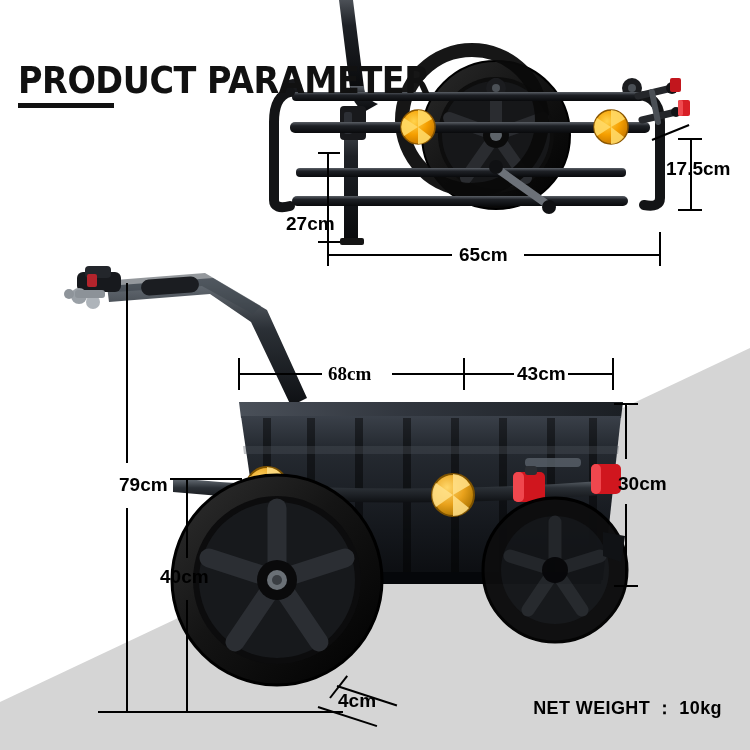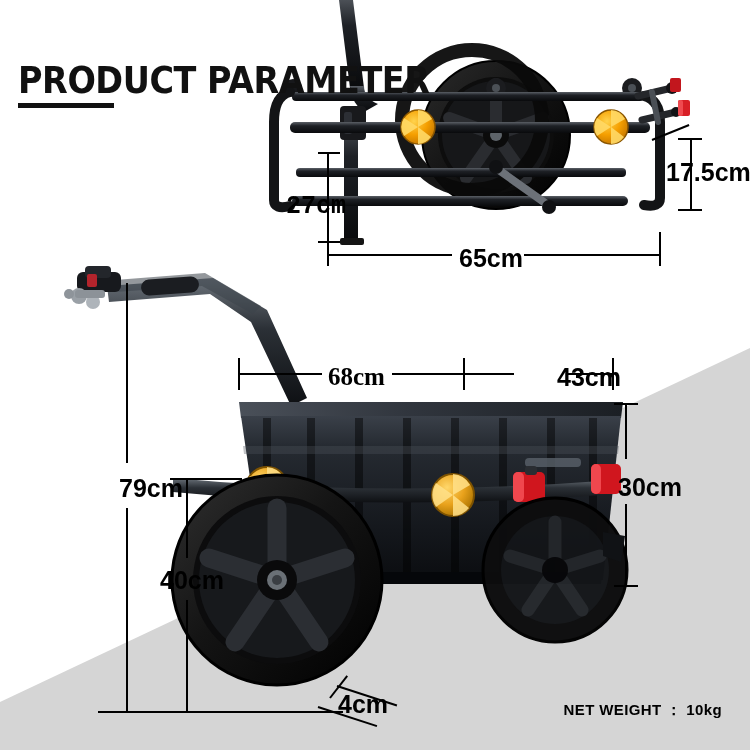--- a/index.html
+++ b/index.html
@@ -52,32 +52,32 @@
   .dim-line-v {
     position: absolute;
     width: 2px;
     background: #000;
     z-index: 25;
   }
   .dim-label {
     position: absolute;
     font-family: "Liberation Sans", sans-serif;
     font-weight: bold;
-    font-size: 25px;
+    font-size: 19px;
     color: #000;
     background: transparent;
     white-space: nowrap;
     z-index: 26;
   }
   .netweight {
     position: absolute;
     right: 28px; bottom: 30px;
     font-family: "Liberation Sans", sans-serif;
     font-weight: bold;
-    font-size: 15px;
+    font-size: 18px;
     color: #000;
     letter-spacing: 0.4px;
     white-space: nowrap;
     z-index: 30;
   }
   
   .product {
     position: absolute;
     z-index: 10;
   }
@@ -320,21 +320,21 @@
         <circle cx="500" cy="320" r="13" fill="#08080a"></circle>
       </g>
 
       <path d="M 548 282 L 570 286 L 566 312 L 548 306 Z" fill="#101215"></path>
     </svg>
   </div>
 
   <div class="dim-line-v" style="left:327px; top:152px; height:90px;"></div>
   <div class="dim-line-h" style="left:318px; top:152px; width:22px;"></div>
   <div class="dim-line-h" style="left:318px; top:241px; width:22px;"></div>
-  <div class="dim-label" style="left:286px; top:192px;font-family:Liberation Mono, monospace;">27cm</div>
+  <div class="dim-label" style="left:286px; top:213px;">27cm</div>
 
   <div class="dim-line-h" style="left:327px; top:254px; width:125px;"></div>
   <div class="dim-line-h" style="left:524px; top:254px; width:136px;"></div>
   <div class="dim-line-v" style="left:327px; top:232px; height:34px;"></div>
   <div class="dim-line-v" style="left:659px; top:232px; height:34px;"></div>
   <div class="dim-label" style="left:459px; top:244px;text-align:right;">65cm</div>
 
   <div class="dim-line-v" style="left:690px; top:138px; height:72px;"></div>
   <div class="dim-line-h" style="left:678px; top:138px; width:24px;"></div>
   <div class="dim-line-h" style="left:678px; top:209px; width:24px;"></div>
@@ -344,21 +344,21 @@
 
   <div class="dim-line-h" style="left:238px; top:373px; width:84px;"></div>
   <div class="dim-line-h" style="left:392px; top:373px; width:72px;"></div>
   <div class="dim-line-v" style="left:238px; top:358px; height:32px;"></div>
   <div class="dim-line-v" style="left:463px; top:358px; height:32px;"></div>
   <div class="dim-label" style="left:328px; top:363px;font-family:Liberation Serif, serif;">68cm</div>
 
   <div class="dim-line-h" style="left:463px; top:373px; width:51px;"></div>
   <div class="dim-line-h" style="left:568px; top:373px; width:45px;"></div>
   <div class="dim-line-v" style="left:612px; top:358px; height:32px;"></div>
-  <div class="dim-label" style="left:517px; top:363px;margin-left:40px;">43cm</div>
+  <div class="dim-label" style="left:517px; top:363px;">43cm</div>
 
   <div class="dim-line-v" style="left:126px; top:283px; height:180px;"></div>
   <div class="dim-line-v" style="left:126px; top:508px; height:205px;"></div>
   <div class="dim-line-h" style="left:115px; top:711px; width:24px;"></div>
   <div class="dim-label" style="left:100px; top:474px;margin-left:19px;">79cm</div>
 
   <div class="dim-line-v" style="left:186px; top:478px; height:80px;"></div>
   <div class="dim-line-v" style="left:186px; top:600px; height:113px;"></div>
   <div class="dim-line-h" style="left:170px; top:478px; width:72px;"></div>
   <div class="dim-label" style="left:160px; top:566px;">40cm</div>

